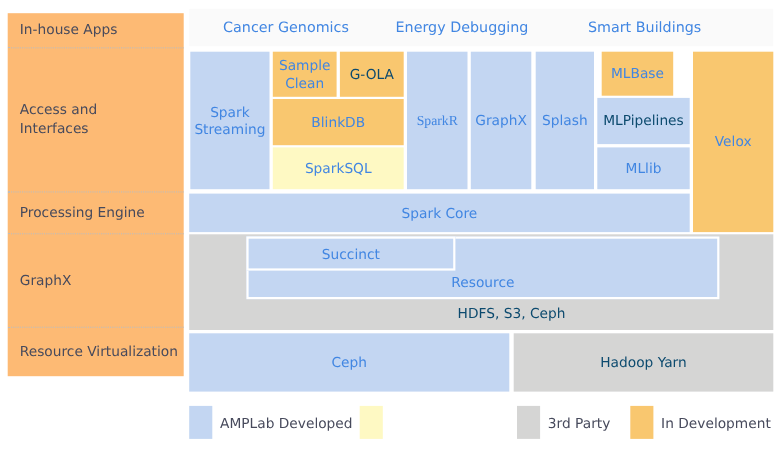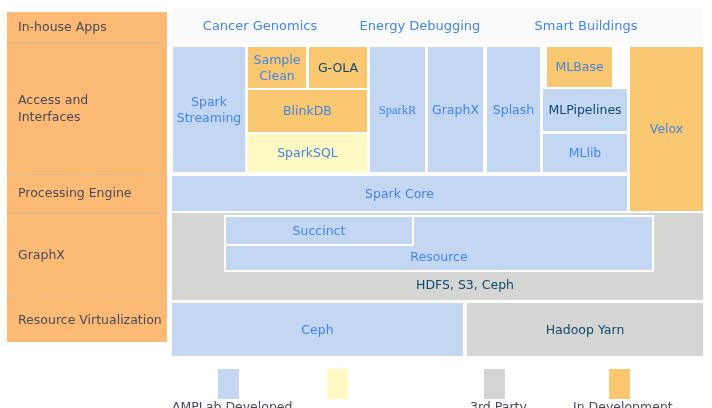--- a/index.html
+++ b/index.html
@@ -67,21 +67,21 @@
   .b-tachyon{left:224px;top:215px;width:430px;height:57px;border:2px solid #ffffff;padding:0;}
   .b-tachyon .band{position:absolute;left:0;right:0;bottom:3px;height:20px;
     display:flex;align-items:center;justify-content:center;}
   .b-succinct{left:224px;top:215px;width:190px;height:31px;border:2px solid #ffffff;}
   .b-hdfs{left:227px;top:272px;width:476px;height:26px;background:transparent;}
 
   .b-mesos{left:172px;top:303px;width:291px;height:53px;}
   .b-hadoop{left:467px;top:303px;width:236px;height:53px;}
 
   
-  .legend-item{position:absolute;top:369px;height:30px;display:flex;align-items:center;flex-direction:column;}
+  .legend-item{position:absolute;top:369px;height:30px;display:flex;align-items:center;}
   .legend-swatch{width:21px;height:30px;margin-right:7px;flex:none;}
   .legend-text{color:#474a5c;font-size:12.5px;white-space:nowrap;}
   .li-1{left:172px;} .li-2{left:327px;} .li-3{left:470px;} .li-4{left:573px;}
 </style>
 </head>
 <body>
 
 <div class="stage">
 
   <div class="sidebar">

